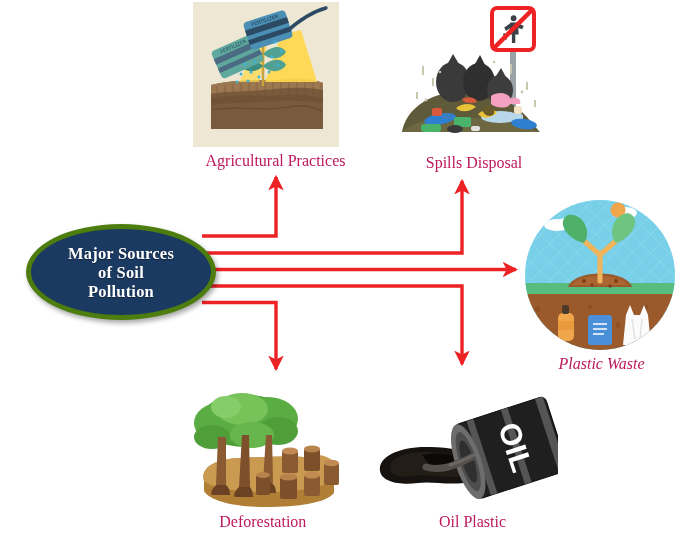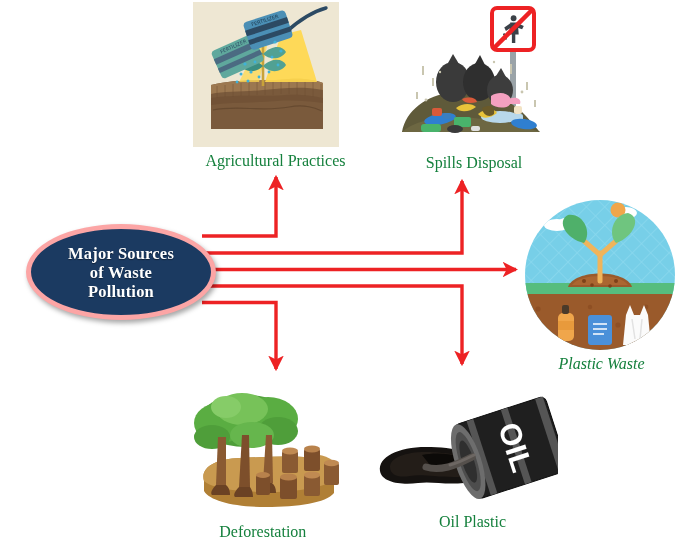--- a/index.html
+++ b/index.html
@@ -14,21 +14,21 @@
 
   
   #arrows{position:absolute;left:0;top:0;width:685px;height:542px;}
 
   
   .center-node{
     position:absolute;
     left:26px;top:224px;width:190px;height:96px;
     border-radius:50%;
     background:#1b3a61;
-    border:5px solid #fca5a5;
+    border:5px solid #4d7c0f;
     box-sizing:border-box;
     display:flex;align-items:center;justify-content:center;
     box-shadow:2px 3px 5px rgba(0,0,0,0.35);
     z-index:5;
   }
   .center-node .txt{
     color:#ffffff;
     font-weight:bold;
     font-size:16.5px;
     line-height:19px;
@@ -37,21 +37,21 @@
     text-shadow:0 1px 1px rgba(0,0,0,.45);
   }
 
   
   .node{position:absolute;}
   .node .caption{
     position:absolute;
     left:50%;transform:translateX(-50%);
     white-space:nowrap;
     font-size:16px;
-    color:#15803d;
+    color:#be185d;
   }
   .art{position:absolute;left:0;top:0;}
 </style>
 </head>
 <body>
 
 <div id="stage">
 
   <svg id="arrows" viewBox="0 0 685 542" width="685" height="542">
     <defs>
@@ -64,21 +64,21 @@
       <path d="M202,253 L462,253 L462,181"></path>
       <path d="M202,269.5 L516,269.5"></path>
       <path d="M202,286 L462,286 L462,364"></path>
       <path d="M202,302.5 L276,302.5 L276,369"></path>
     </g>
   </svg>
 
   <div class="center-node">
     <div class="txt">
       <div>Major Sources</div>
-      <div>of Waste</div>
+      <div>of Soil</div>
       <div>Pollution</div>
     </div>
   </div>
 
   <div class="node" style="left:193px;top:2px;width:165px;height:175px;">
     <svg class="art" width="146" height="145" viewBox="0 0 146 145">
       <rect x="0" y="0" width="146" height="145" fill="#eee7d3"></rect>
 
       <path d="M18,83 C44,76 70,80 96,77 C110,76 122,78 130,81 L130,127 L18,127 Z" fill="#7a5a3c"></path>
       <path d="M18,83 C44,76 70,80 96,77 C110,76 122,78 130,81 L130,88 C110,84 90,86 70,88 C50,90 32,89 18,92 Z" fill="#9c7850"></path>
@@ -310,21 +310,21 @@
         <rect x="138" y="74" width="15" height="22" rx="2" fill="#8a5a32"></rect>
         <ellipse cx="145.5" cy="74" rx="7.5" ry="3.2" fill="#c08a52"></ellipse>
         <rect x="94" y="88" width="17" height="22" rx="2" fill="#7d4f2b"></rect>
         <ellipse cx="102.5" cy="88" rx="8.5" ry="3.6" fill="#b8824c"></ellipse>
         <rect x="118" y="86" width="16" height="21" rx="2" fill="#8a5a32"></rect>
         <ellipse cx="126" cy="86" rx="8" ry="3.4" fill="#c08a52"></ellipse>
         <rect x="70" y="86" width="14" height="20" rx="2" fill="#7d4f2b"></rect>
         <ellipse cx="77" cy="86" rx="7" ry="3" fill="#b8824c"></ellipse>
       </g>
     </svg>
-    <div class="caption" style="top:134px;left:48%;">Deforestation</div>
+    <div class="caption" style="top:124px;left:48%;">Deforestation</div>
   </div>
 
   <div class="node" style="left:368px;top:395px;width:190px;height:145px;">
     <svg class="art" width="190" height="120" viewBox="0 0 190 120">
 
       <path d="M12,76 C10,62 30,52 58,52 C86,52 112,58 122,68 C130,76 118,86 96,88 C76,90 64,86 50,88 C34,90 14,88 12,76 Z" fill="#151210"></path>
       <path d="M22,72 C22,62 40,56 62,57 C84,58 104,62 112,70 C118,77 104,82 86,82 C66,82 54,79 42,81 C30,83 22,80 22,72 Z" fill="#231d18"></path>
       <path d="M54,60 C72,56 96,60 106,68 C98,74 78,74 62,70 Z" fill="#0c0a08"></path>
 
       <g transform="rotate(-18 130 58)">

